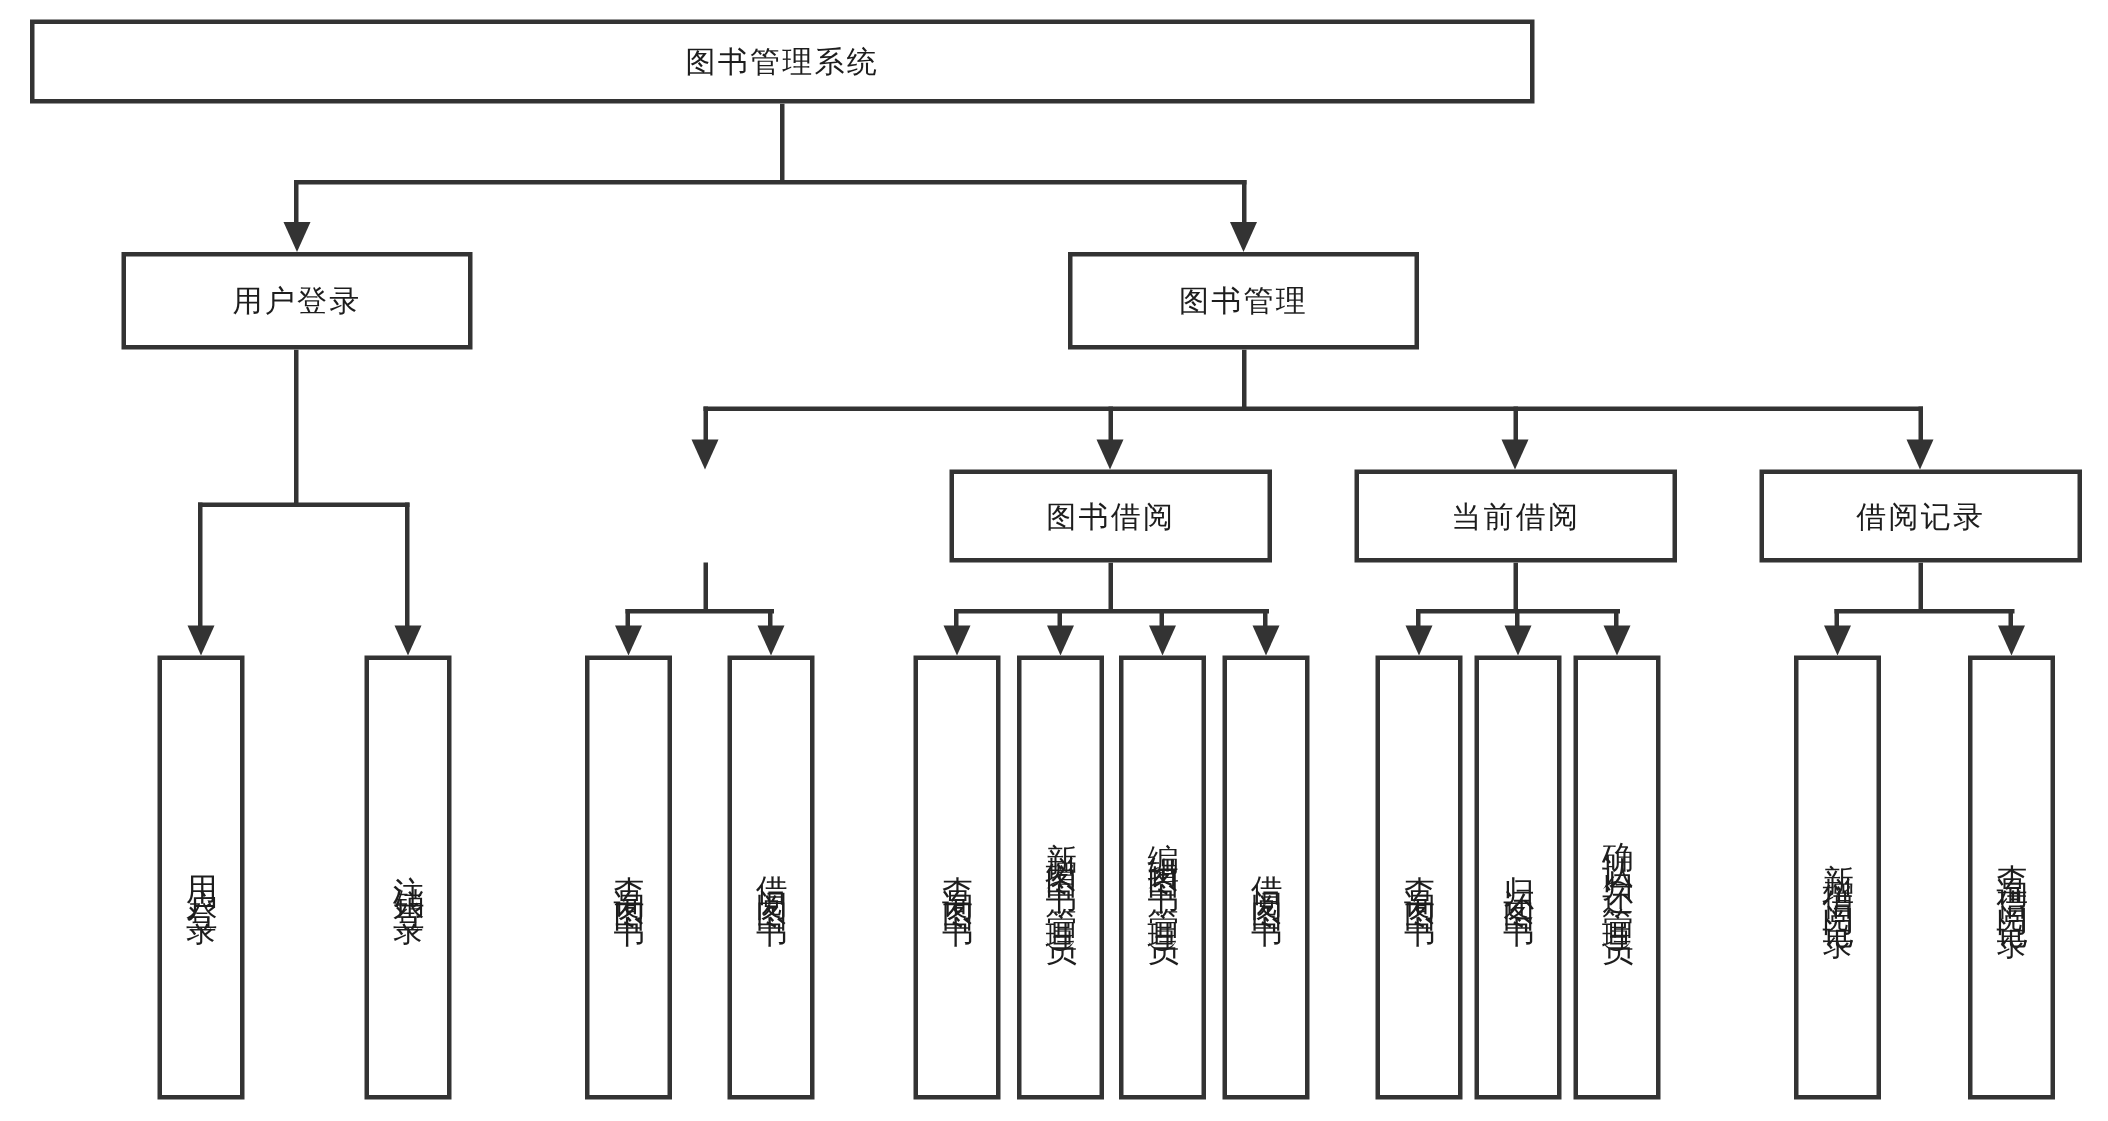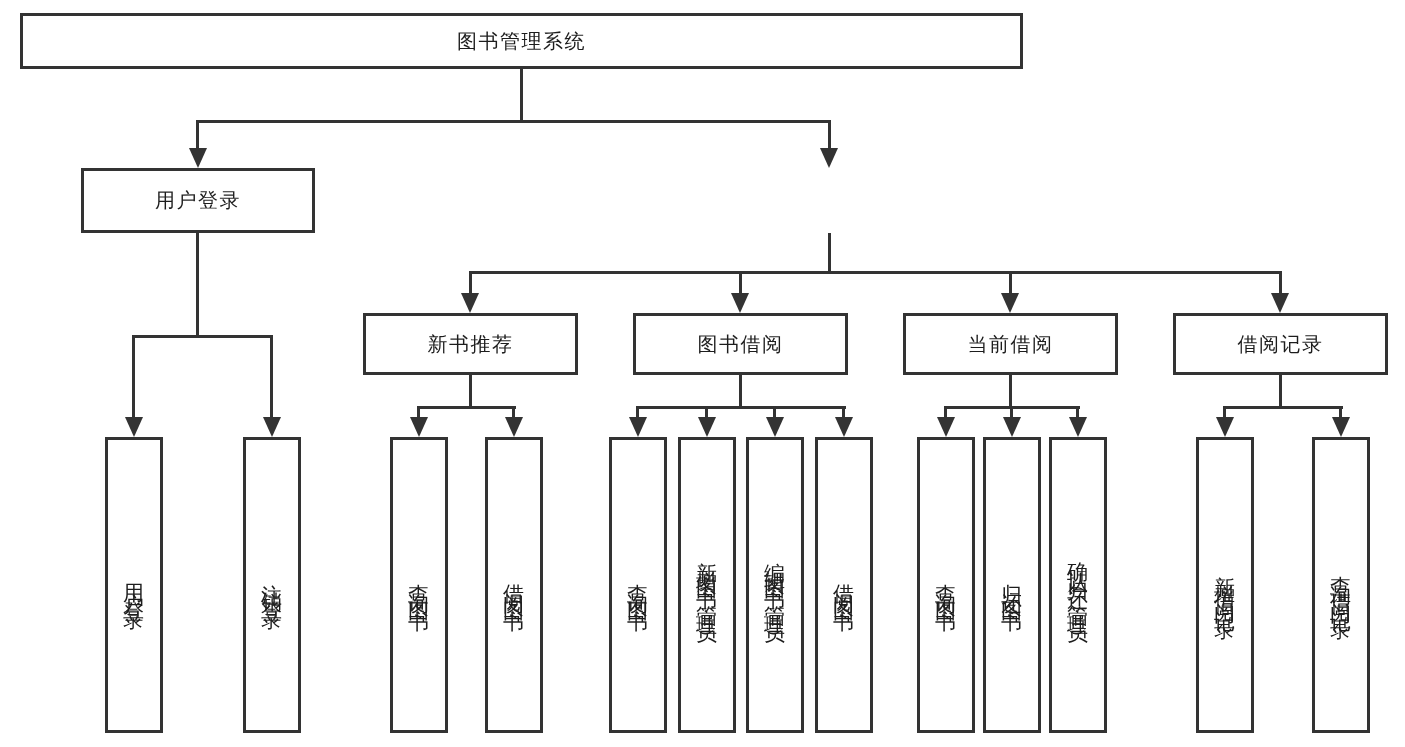--- a/index.html
+++ b/index.html
@@ -112,22 +112,22 @@
   <div class="vline" style="left:1279px;top:375px;height:33px"></div>
   <div class="hline" style="left:1223px;top:406px;width:120px"></div>
   <div class="vline" style="left:1223px;top:406px;height:13px"></div>
   <div class="arrow" style="left:1216px;top:417px"></div>
   <div class="vline" style="left:1339px;top:406px;height:13px"></div>
   <div class="arrow" style="left:1332px;top:417px"></div>
 
   <div class="box" style="left:20px;top:13px;width:1003px;height:56px">图书管理系统</div>
 
   <div class="box" style="left:81px;top:168px;width:234px;height:65px">用户登录</div>
+  <div class="box" style="left:712px;top:168px;width:234px;height:65px">图书管理</div>
 
-  <div class="box" style="left:363px;top:313px;width:215px;height:62px">新书推荐</div>
   <div class="box" style="left:633px;top:313px;width:215px;height:62px">图书借阅</div>
   <div class="box" style="left:903px;top:313px;width:215px;height:62px">当前借阅</div>
   <div class="box" style="left:1173px;top:313px;width:215px;height:62px">借阅记录</div>
 
   <div class="box leaf" style="left:105px;top:437px;width:58px;height:296px">用户登录</div>
   <div class="box leaf" style="left:243px;top:437px;width:58px;height:296px">注销登录</div>
 
   <div class="box leaf" style="left:390px;top:437px;width:58px;height:296px">查询图书</div>
   <div class="box leaf" style="left:485px;top:437px;width:58px;height:296px">借阅图书</div>
 

